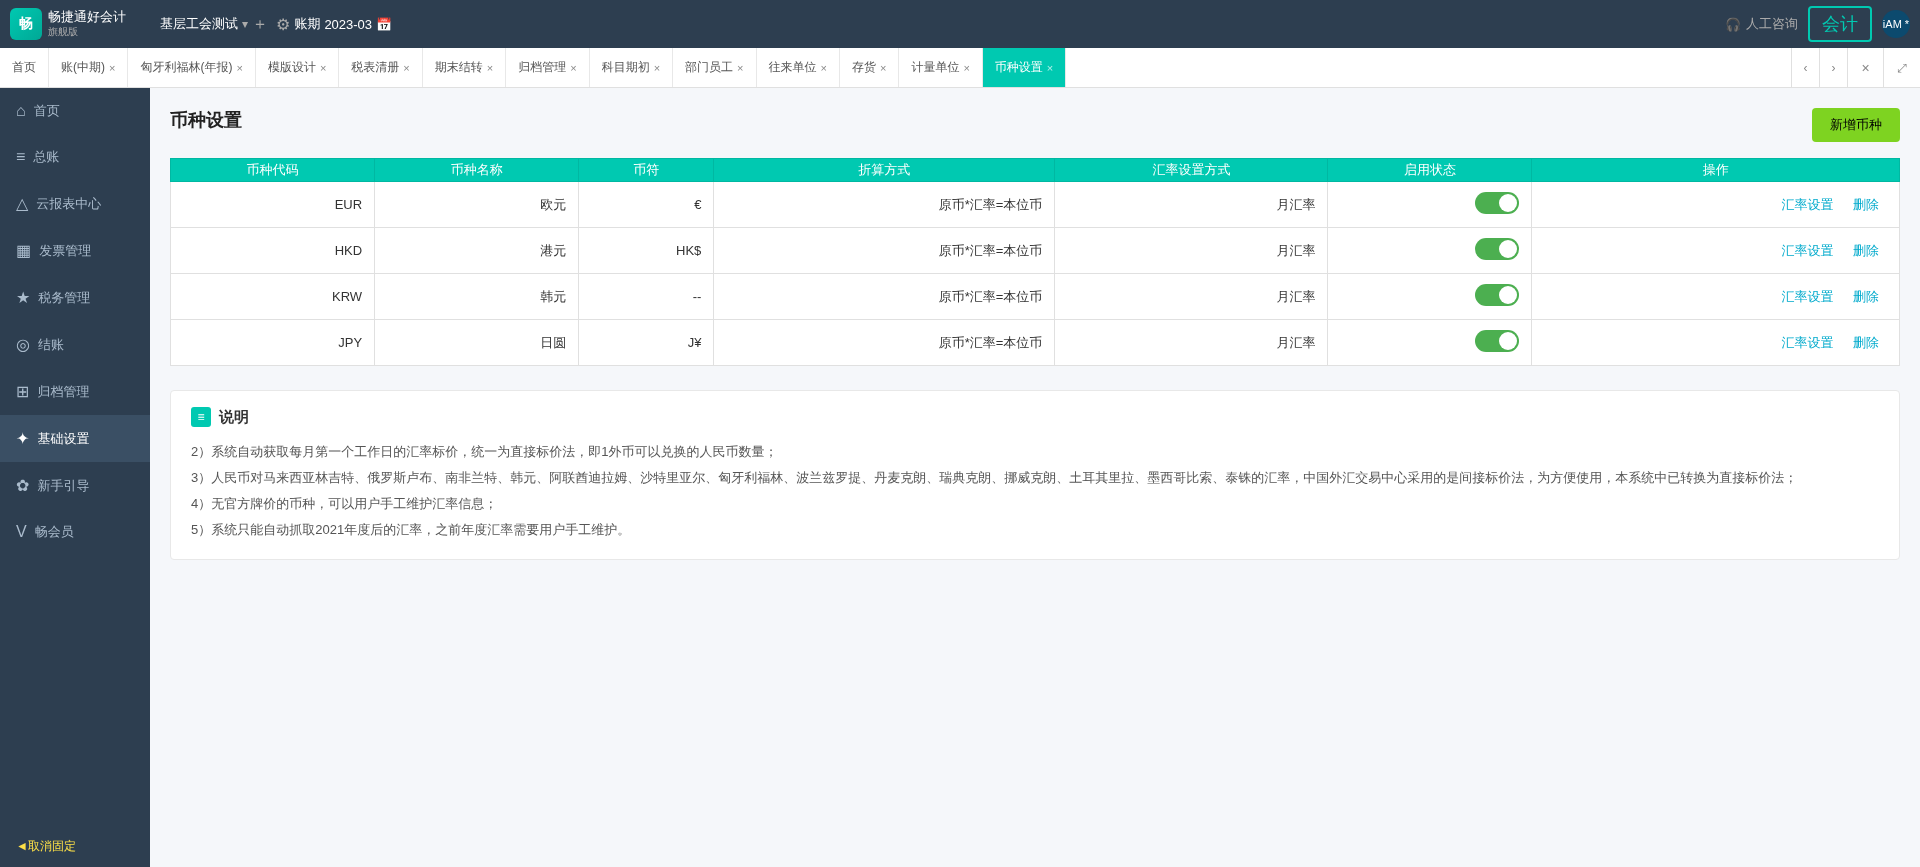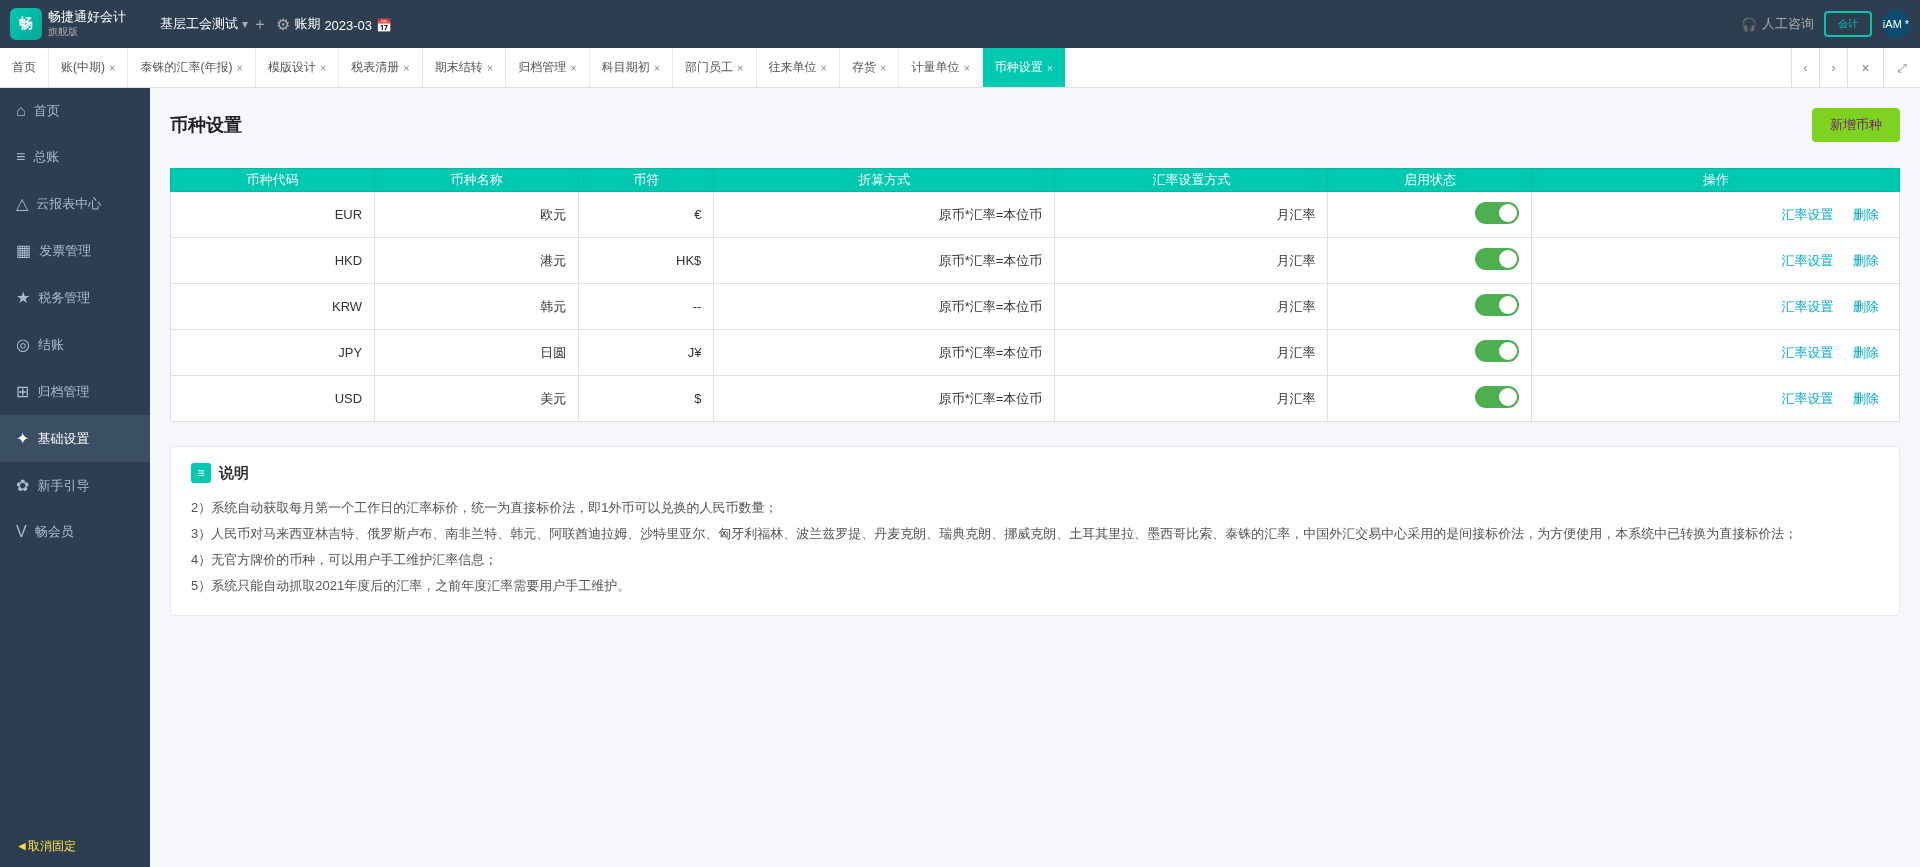--- a/index.html
+++ b/index.html
@@ -49,42 +49,42 @@
     .topbar-add-btn {
       color: #aaa; font-size: 16px; cursor: pointer;
       background: none; border: none; padding: 4px;
     }
     .topbar-gear {
       color: #aaa; font-size: 16px; cursor: pointer;
       background: none; border: none; padding: 4px;
     }
     .topbar-period {
       color: #aaa; font-size: 13px;
-      display: flex; align-items: flex-end; gap: 4px;
+      display: flex; align-items: center; gap: 4px;
     }
     .topbar-period span { color: white; }
     .topbar-period .cal-icon { color: #00c9b1; }
 
     .topbar-right {
       display: flex;
       align-items: center;
       gap: 10px;
     }
     .support-btn {
       color: #aaa; font-size: 13px;
       display: flex; align-items: center; gap: 4px;
       cursor: pointer;
     }
     .kuaiji-btn {
       background: none;
       border: 2px solid #00c9b1;
       color: #00c9b1;
       padding: 4px 12px;
       border-radius: 4px;
-      font-size: 10px;
+      font-size: 18px;
       cursor: pointer;
       text-align: right;
     }
     .user-avatar {
       width: 28px; height: 28px;
       border-radius: 50%;
       background: #0c4a6e;
       display: flex; align-items: center; justify-content: center;
       color: white; font-size: 11px;
     }
@@ -198,28 +198,28 @@
 
     .page-title {
       font-size: 18px;
       font-weight: bold;
       color: #222;
       margin-bottom: 16px;
     }
 
     .new-currency-btn {
       background: #7ed321;
-      color: #701a75;
+      color: #000000;
       border: none;
       padding: 8px 18px;
       border-radius: 4px;
       font-size: 13px;
       cursor: pointer;
       float: right;
-      margin-bottom: 16px;
+      margin-bottom: 6px;
     }
     .header-row {
       display: flex;
       justify-content: space-between;
       align-items: center;
       margin-bottom: 10px;
     }
 
     
     .data-table {
@@ -345,21 +345,21 @@
 
 <div class="tabbar">
   <div class="tab-item">
     <span>首页</span>
   </div>
   <div class="tab-item">
     <span>账(中期)</span>
     <span class="tab-close">×</span>
   </div>
   <div class="tab-item">
-    <span>泰铢的汇率(年报)</span>
+    <span>匈牙利福林(年报)</span>
     <span class="tab-close">×</span>
   </div>
   <div class="tab-item">
     <span>模版设计</span>
     <span class="tab-close">×</span>
   </div>
   <div class="tab-item">
     <span>税表清册</span>
     <span class="tab-close">×</span>
   </div>
@@ -519,34 +519,20 @@
       <td>原币*汇率=本位币</td>
       <td>月汇率</td>
       <td>
         <div class="toggle"></div>
       </td>
       <td>
         <a class="action-link">汇率设置</a>
         <a class="action-link">删除</a>
       </td>
     </tr>
-          <tr>
-      <td>USD</td>
-      <td>美元</td>
-      <td>$</td>
-      <td>原币*汇率=本位币</td>
-      <td>月汇率</td>
-      <td>
-        <div class="toggle"></div>
-      </td>
-      <td>
-        <a class="action-link">汇率设置</a>
-        <a class="action-link">删除</a>
-      </td>
-    </tr>
         </tbody>
     </table>
 
     <div class="notes-section">
       <div class="notes-title">
         <div class="notes-icon">≡</div>
         <span>说明</span>
       </div>
       <ul class="notes-list" id="notes-list">
           <li>2）系统自动获取每月第一个工作日的汇率标价，统一为直接标价法，即1外币可以兑换的人民币数量；</li>

